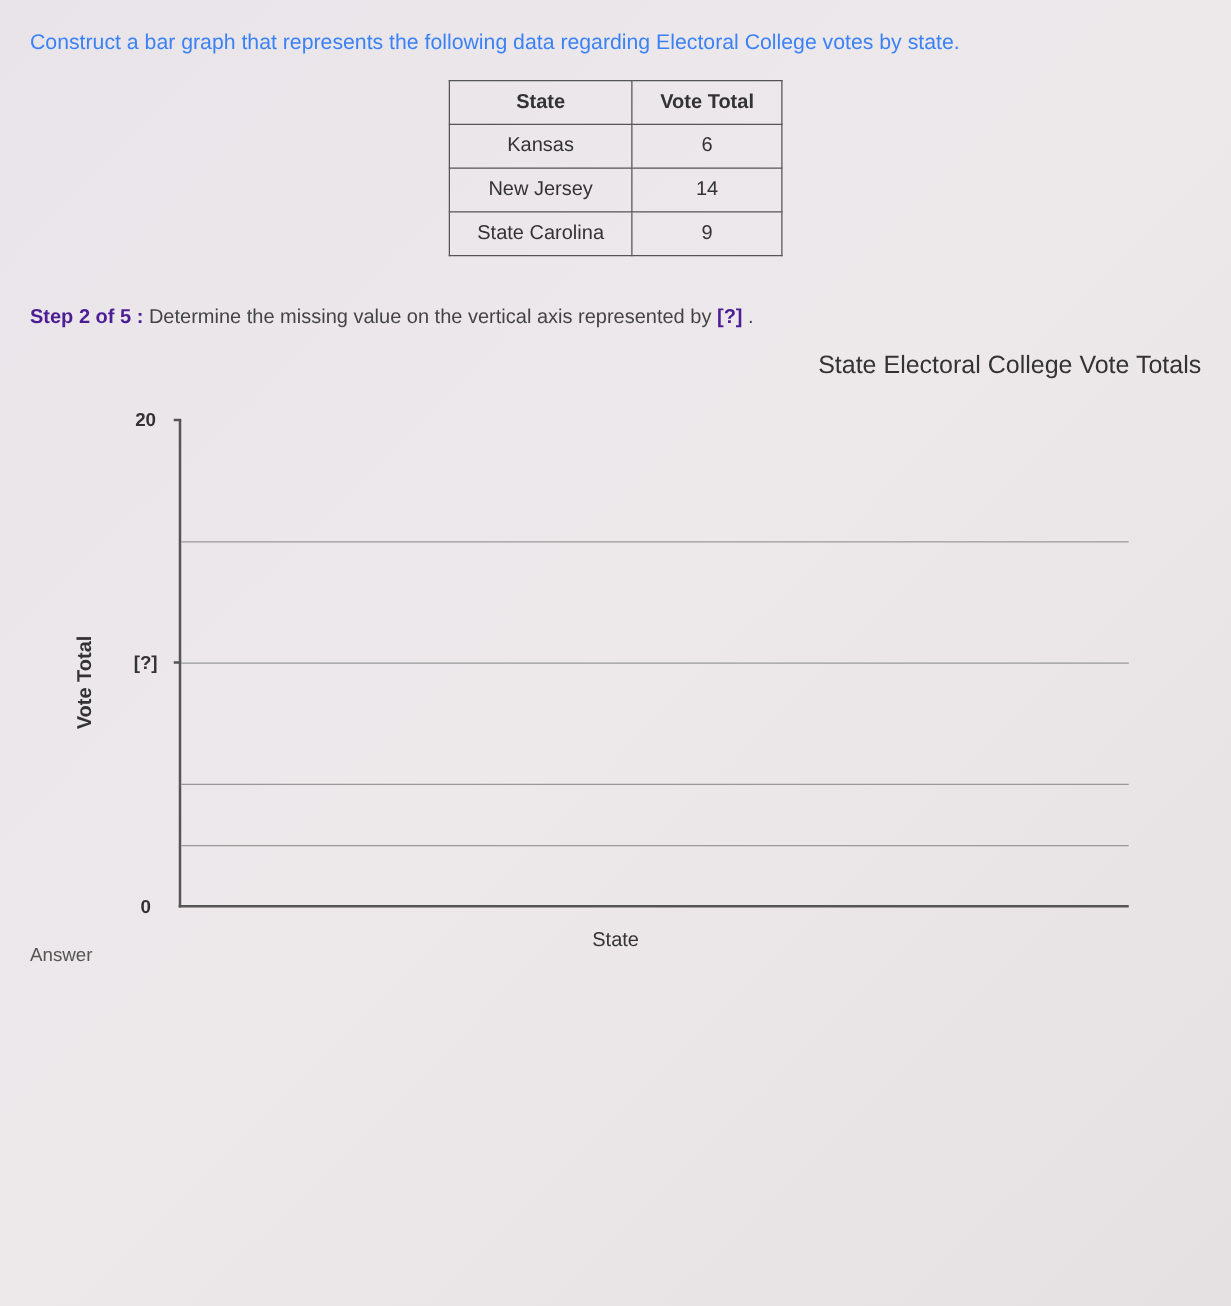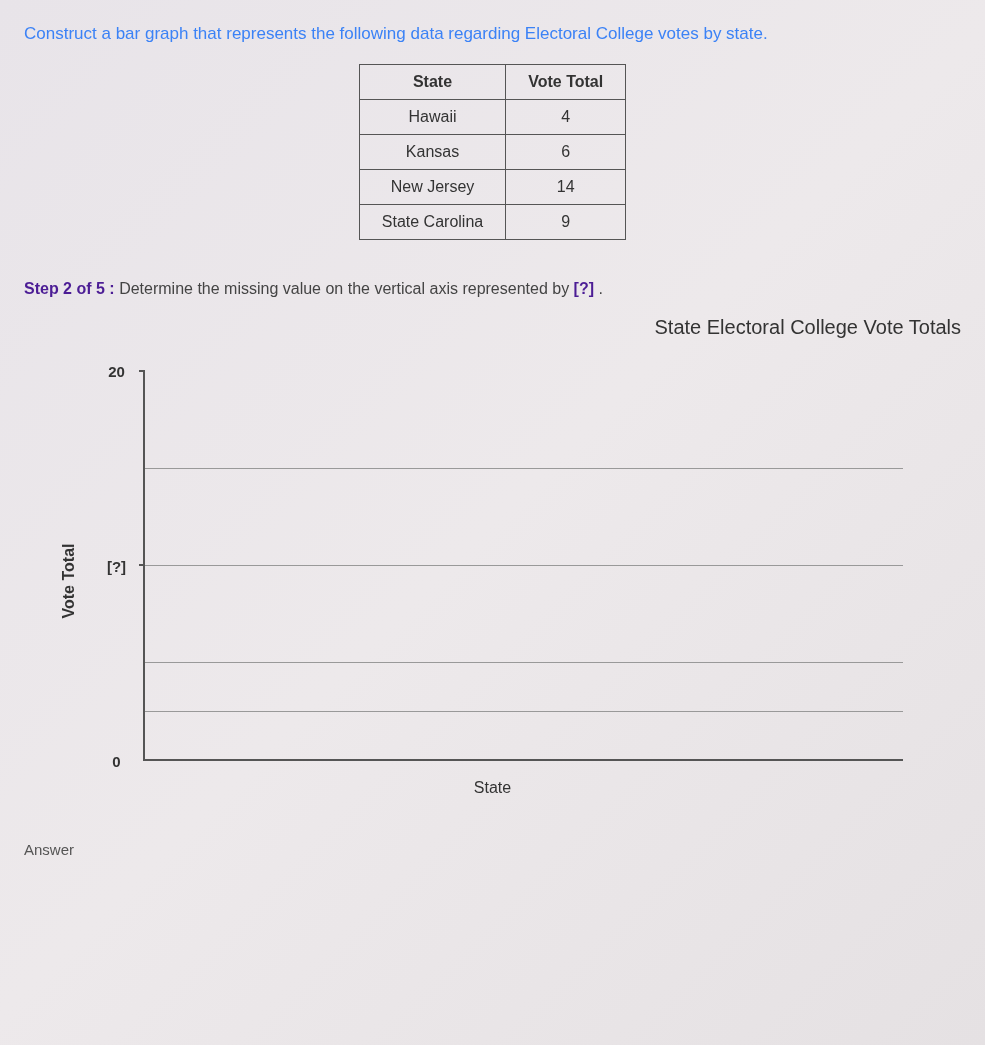--- a/index.html
+++ b/index.html
@@ -111,40 +111,35 @@
       position: absolute;
       bottom: -6px;
       left: 50%;
       transform: translateX(-50%);
       font-size: 16px;
       color: #333;
     }
     .answer-label {
       font-size: 15px;
       color: #555;
-      margin-top: 50px;
     }
   </style>
 </head>
 <body>
 
 <div class="prompt">Construct a bar graph that represents the following data regarding Electoral College votes by state.</div>
 
 <table class="data-table">
   <thead>
     <tr>
       <th>State</th>
       <th>Vote Total</th>
     </tr>
   </thead>
   <tbody>
-    <tr>
-      <td>Hawaii</td>
-      <td>4</td>
-    </tr>
     <tr>
       <td>Kansas</td>
       <td>6</td>
     </tr>
     <tr>
       <td>New Jersey</td>
       <td>14</td>
     </tr>
     <tr>
       <td>State Carolina</td>

